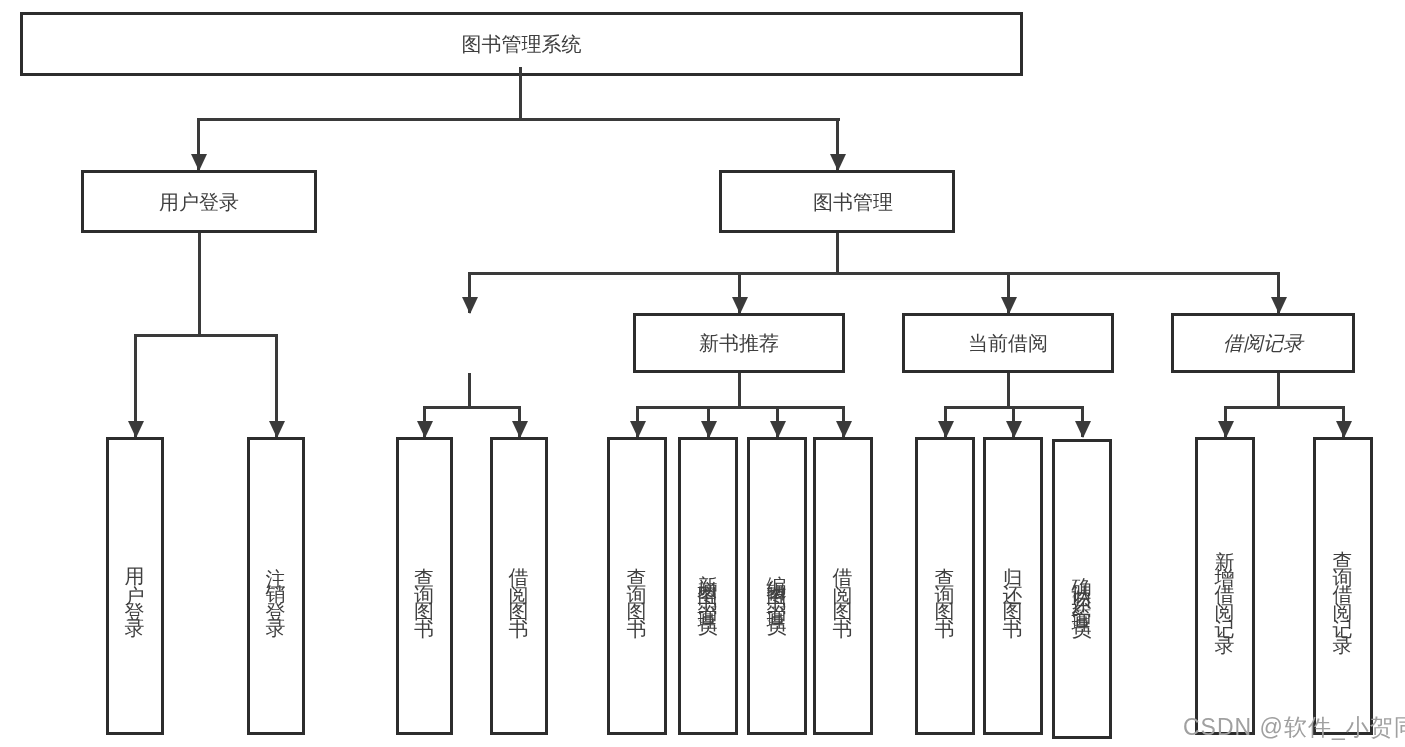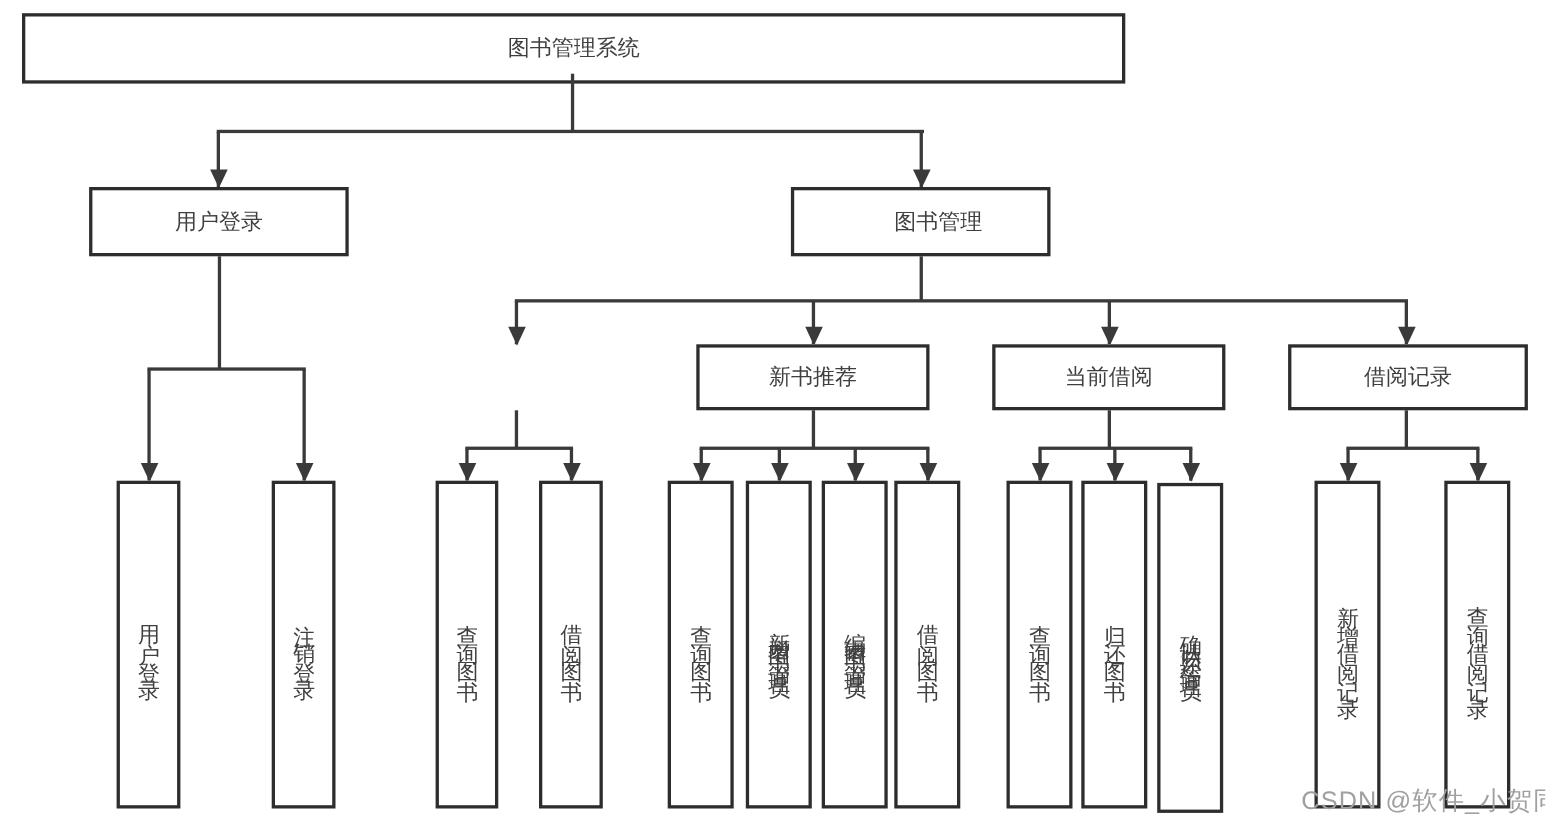--- a/index.html
+++ b/index.html
@@ -69,21 +69,21 @@
   <div class="ar" style="left:738px; top:274px; height:39px;"></div>
   <div class="ar" style="left:1007px; top:274px; height:39px;"></div>
   <div class="ar" style="left:1277px; top:274px; height:39px;"></div>
 
   <div class="node" style="left:633px; top:313px; width:212px; height:60px;">
     <span>新书推荐</span>
   </div>
   <div class="node" style="left:902px; top:313px; width:212px; height:60px;">
     <span>当前借阅</span>
   </div>
-  <div class="node" style="left:1171px; top:313px; width:218px; height:60px;">
+  <div class="node" style="left:1171px; top:313px; width:184px; height:60px;font-style:italic;">
     <span>借阅记录</span>
   </div>
 
   <div class="vl" style="left:468px; top:373px; height:35px;"></div>
   <div class="hl" style="left:423px; top:406px; width:98px;"></div>
   <div class="ar" style="left:423px; top:408px; height:29px;"></div>
   <div class="ar" style="left:518px; top:408px; height:29px;"></div>
 
   <div class="vl" style="left:738px; top:373px; height:35px;"></div>
   <div class="hl" style="left:636px; top:406px; width:209px;"></div>

